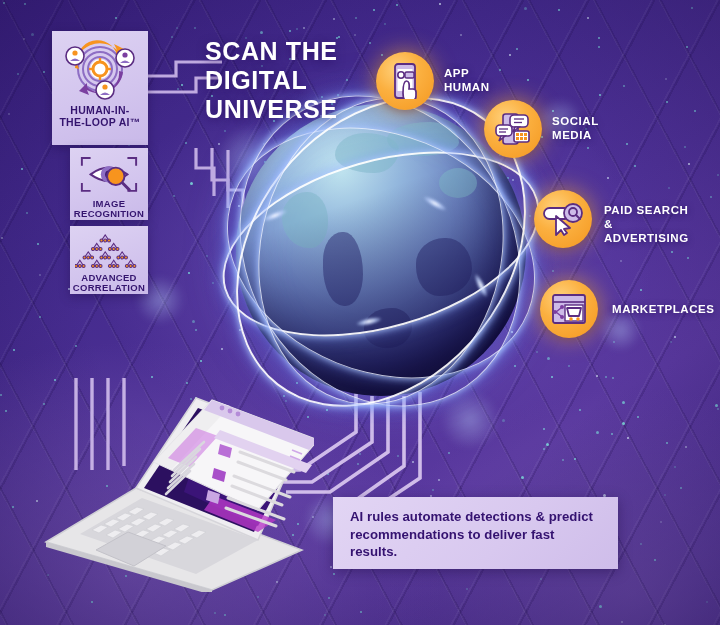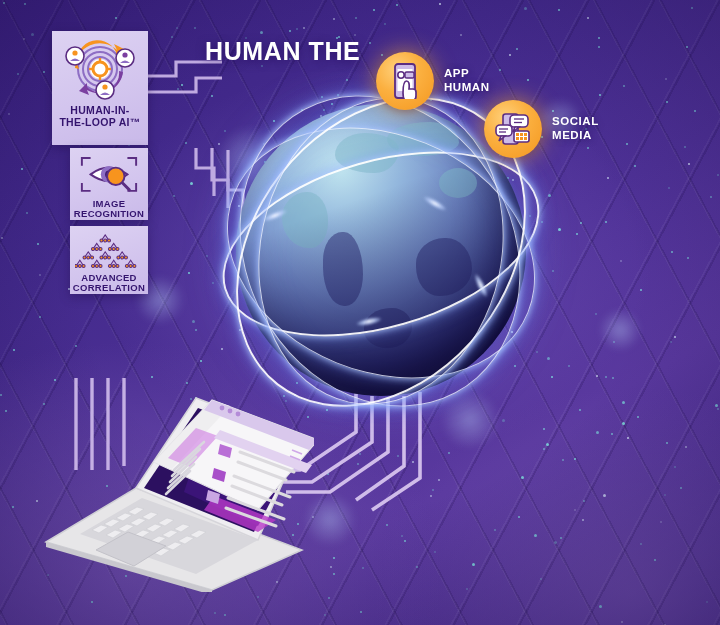--- a/index.html
+++ b/index.html
@@ -543,21 +543,23 @@
     <div class="orbit thin" style="left:10px;top:-14px;width:268px;height:322px;transform:rotate(-28deg);"></div>
     <div class="orbit" style="left:-24px;top:20px;width:338px;height:256px;transform:rotate(-52deg);"></div>
     <div class="orbit thin" style="left:24px;top:-8px;width:242px;height:310px;transform:rotate(12deg);"></div>
     <div class="spark" style="left:26px;top:108px;transform:rotate(-22deg);"></div>
     <div class="spark" style="left:186px;top:96px;transform:rotate(30deg);"></div>
     <div class="spark" style="left:120px;top:214px;transform:rotate(-12deg);"></div>
     <div class="spark" style="left:232px;top:178px;transform:rotate(64deg);"></div>
   </div>
 
   <div id="title">
-    <div>HUMAN THE</div>
+    <div>SCAN THE</div>
+    <div>DIGITAL</div>
+    <div>UNIVERSE</div>
   </div>
 
   <div class="card" style="left:52px;top:31px;width:96px;height:114px;">
     <svg class="card-icon" width="78" height="62" viewBox="0 0 78 62">
       <g fill="none" stroke="#8e6ec4" stroke-width="2">
         <circle cx="39" cy="31" r="22"></circle>
           <circle cx="39" cy="31" r="17"></circle>
           <circle cx="39" cy="31" r="12"></circle>
       </g>
       <path d="M14 30 A25 25 0 0 1 56 12 l-3 -6 10 5 -8 8 0 -5 A20 20 0 0 0 18 31z" fill="#f7941e"></path>
@@ -725,21 +727,54 @@
               <rect x="25" y="25" width="3" height="3"></rect>
               <rect x="29" y="25" width="3" height="3"></rect>
             </g>
         </g>
       </svg>
     </div>
     <div class="node-label" style="left:68px;top:14px;white-space:pre-line;">SOCIAL
 MEDIA</div>
   </div>
 
-
+  <div class="node" style="left:534px;top:190px;width:58px;height:58px;">
+    <div class="node-circle">
+      <svg width="40" height="34" viewBox="0 0 40 34">
+        <rect x="1" y="6" width="26" height="11" rx="5.5" fill="#ffffff" stroke="#5b2d82" stroke-width="1.8"></rect>
+        <circle cx="30" cy="11" r="9" fill="#cdbbe8" stroke="#5b2d82" stroke-width="1.8"></circle>
+        <circle cx="30" cy="10" r="4" fill="none" stroke="#5b2d82" stroke-width="1.8"></circle>
+        <path d="M33 13 l4 4" stroke="#5b2d82" stroke-width="2" stroke-linecap="round"></path>
+        <path d="M13 14 L13 33 L18 28 L21 33 L24 31 L21 27 L27 26z" fill="#ffffff" stroke="#5b2d82" stroke-width="1.8" stroke-linejoin="round"></path>
+      </svg>
+    </div>
+    <div class="node-label" style="left:70px;top:13px;white-space:pre-line;">PAID SEARCH
+&amp; ADVERTISING</div>
+  </div>
+
+  <div class="node" style="left:540px;top:280px;width:58px;height:58px;">
+    <div class="node-circle">
+      <svg width="36" height="32" viewBox="0 0 36 32">
+        <rect x="2" y="2" width="32" height="28" rx="2" fill="#cdbbe8" stroke="#5b2d82" stroke-width="1.8"></rect>
+        <path d="M2 9 H34" stroke="#5b2d82" stroke-width="1.6"></path>
+        <rect x="14" y="12" width="18" height="16" fill="#ffffff" stroke="#5b2d82" stroke-width="1.4"></rect>
+        <path d="M16 15 H30 L28 23 H18z" fill="#ffffff" stroke="#5b2d82" stroke-width="1.8" stroke-linejoin="round"></path>
+        <circle cx="20" cy="26" r="1.8" fill="#f7941e"></circle>
+          <circle cx="27" cy="26" r="1.8" fill="#f7941e"></circle>
+        <g stroke="#7b3fa0" stroke-width="1.4" fill="none">
+            <path d="M5 19 L10 15"></path>
+            <path d="M5 19 L10 23"></path>
+          </g>
+        <circle cx="4" cy="19" r="2" fill="#7b3fa0"></circle>
+          <circle cx="11" cy="14" r="2" fill="#7b3fa0"></circle>
+          <circle cx="11" cy="24" r="2" fill="#7b3fa0"></circle>
+      </svg>
+    </div>
+    <div class="node-label" style="left:72px;top:22px;">MARKETPLACES</div>
+  </div>
 
 
   <div id="laptop">
     <svg width="270" height="200" viewBox="0 0 270 200">
 
       <path d="M2 150 L92 96 L258 158 L168 198z" fill="#e7e6e8" stroke="#cfcfd4" stroke-width="1.5"></path>
       <path d="M2 150 L168 198 L168 203 L2 155z" fill="#c9c8ce"></path>
 
       <path d="M36 142 L98 106 L214 148 L152 182z" fill="#d8d7dc"></path>
       <g fill="#eeedf0" stroke="#cdccd2" stroke-width=".6">
@@ -817,14 +852,17 @@
             </g>
         </g>
         <g stroke="#cfa8e8" stroke-width="1.6" fill="none">
             <path d="M248 58 L258 62"></path>
             <path d="M246 64 L256 68"></path>
           </g>
       </g>
     </svg>
   </div>
 
+  <div id="caption">
+    <p>AI rules automate detections &amp; predict recommendations to deliver fast results.</p>
+  </div>
 
 </div>
 
 </body></html>

